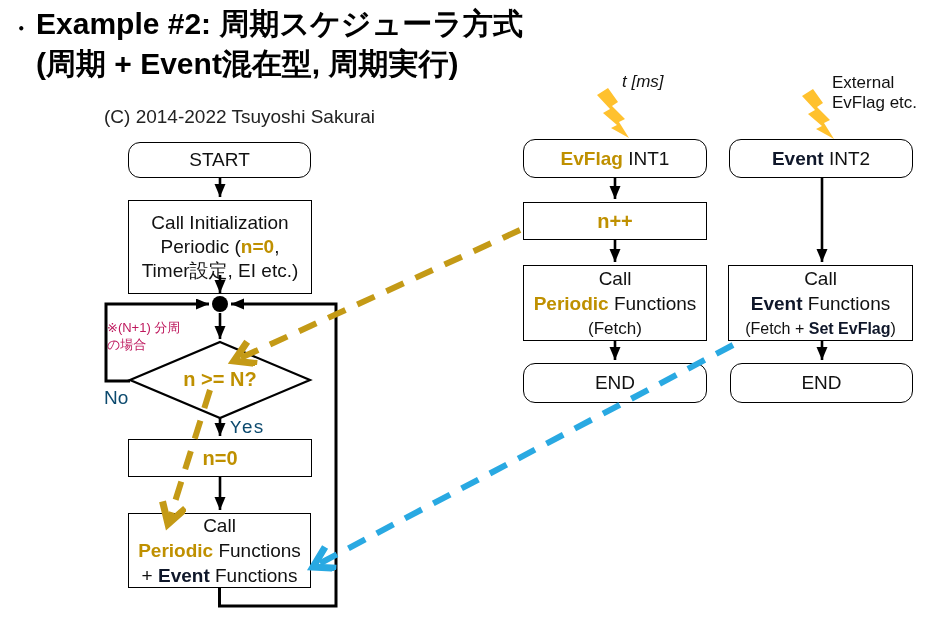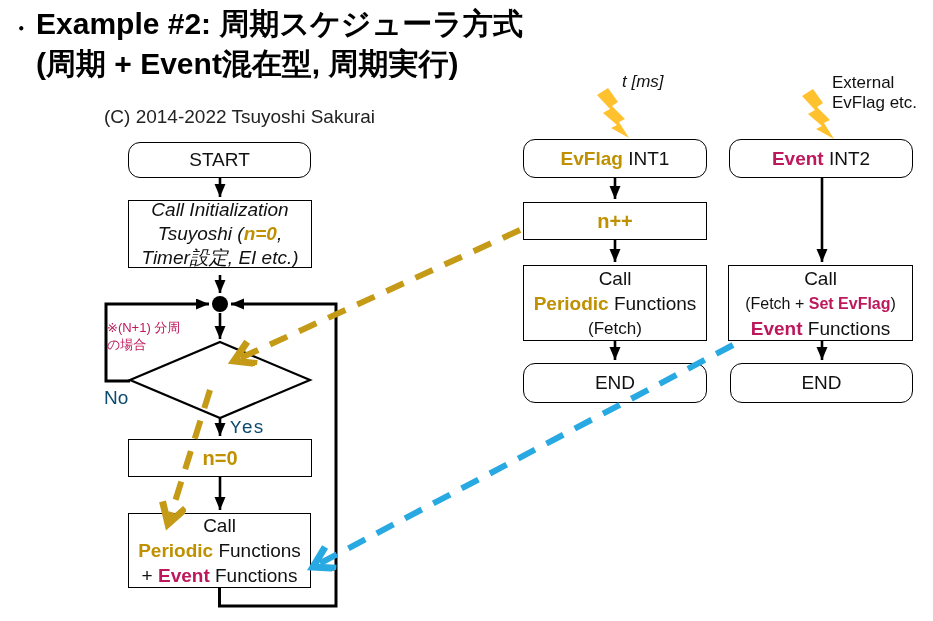--- a/index.html
+++ b/index.html
@@ -11,21 +11,21 @@
   #bullet{left:10px;top:14px;font-size:22px;font-weight:bold;color:#000;}
   #copyright{left:104px;top:106px;font-size:19px;color:#222;}
   .small-label{font-size:17px;color:#111;line-height:20px;white-space:pre-line;}
   .tiny-note{left:107px;top:319px;font-size:13px;line-height:17px;color:#be185d;white-space:pre-line;}
   .box{position:absolute;box-sizing:border-box;border:1.6px solid #000;background:#fff;
        display:flex;flex-direction:column;align-items:center;justify-content:center;
        text-align:center;font-size:19px;line-height:24px;color:#111;}
   .rounded{border-radius:12px;}
   .bl{white-space:nowrap;}
   .gold{color:#BF9000;font-weight:bold;}
-  .blue{color:#be185d;font-weight:bold;}
+  .blue{color:#0f172a;font-weight:bold;}
   .big{font-size:20px;}
   .fs17{font-size:17px;}
   .fs16{font-size:16px;}
   .branch-label{font-size:19px;color:#0c4a6e;}
   #decision-label{left:150px;top:368px;width:140px;text-align:center;font-size:20px;}
 </style>
 </head>
 <body>
 
 <div id="stage">
@@ -44,29 +44,30 @@
   <div id="copyright" class="abs">(C) 2014-2022 Tsuyoshi Sakurai</div>
 
   <div class="abs small-label" style="left:622px;top:72px;font-style:italic;">t [ms]</div>
   <div class="abs small-label" style="left:832px;top:73px;">External
 EvFlag etc.</div>
 
   <div class="box rounded" style="left:128px;top:142px;width:183px;height:36px;">
     <div class="bl">START</div>
   </div>
 
-  <div class="box" style="left:128px;top:200px;width:184px;height:68px;line-height:24px;font-style:italic;">
+  <div class="box" style="left:128px;top:200px;width:184px;height:94px;line-height:24px;">
     <div class="bl">Call Initialization</div>
-    <div class="bl"><span>Tsuyoshi (</span><span class="gold">n=0</span><span>,</span></div>
+    <div class="bl"><span>Periodic (</span><span class="gold">n=0</span><span>,</span></div>
     <div class="bl">Timer設定, EI etc.)</div>
   </div>
 
   <div class="abs tiny-note">※(N+1) 分周
  の場合</div>
 
+  <div id="decision-label" class="abs gold">n &gt;= N?</div>
   <div class="abs branch-label" style="left:104px;top:387px;">No</div>
   <div class="abs branch-label" style="left:230px;top:417px;font-family:Liberation Mono, monospace;">Yes</div>
 
   <div class="box" style="left:128px;top:439px;width:184px;height:38px;">
     <div class="bl gold big">n=0</div>
   </div>
 
   <div class="box" style="left:128px;top:513px;width:183px;height:75px;line-height:25px;">
     <div class="bl">Call</div>
     <div class="bl"><span class="gold">Periodic</span><span> Functions</span></div>
@@ -90,22 +91,22 @@
   <div class="box rounded" style="left:523px;top:363px;width:184px;height:40px;">
     <div class="bl">END</div>
   </div>
 
   <div class="box rounded" style="left:729px;top:139px;width:184px;height:39px;">
     <div class="bl"><span class="blue">Event</span><span> INT2</span></div>
   </div>
 
   <div class="box" style="left:728px;top:265px;width:185px;height:76px;line-height:25px;">
     <div class="bl">Call</div>
+    <div class="bl"><span class="blue">Event</span><span> Functions</span></div>
     <div class="bl fs16"><span>(Fetch + </span><span class="blue">Set EvFlag</span><span>)</span></div>
-    <div class="bl"><span class="blue">Event</span><span> Functions</span></div>
   </div>
 
   <div class="box rounded" style="left:730px;top:363px;width:183px;height:40px;">
     <div class="bl">END</div>
   </div>
 
   <svg class="layer">
     <defs>
       <marker id="tri" markerUnits="userSpaceOnUse" markerWidth="16" markerHeight="14" refX="13" refY="5.5" orient="auto">
         <path d="M0,0 L13,5.5 L0,11 Z" fill="#000"></path>

